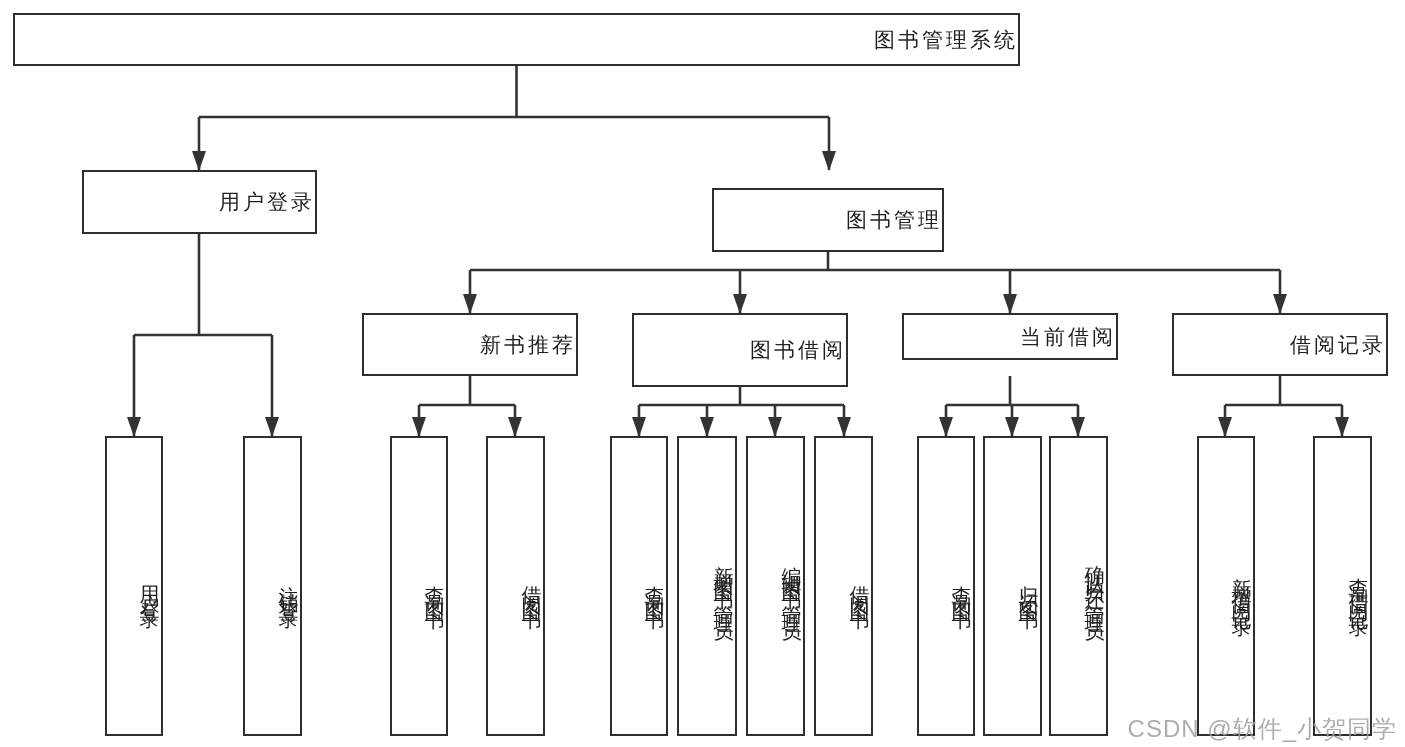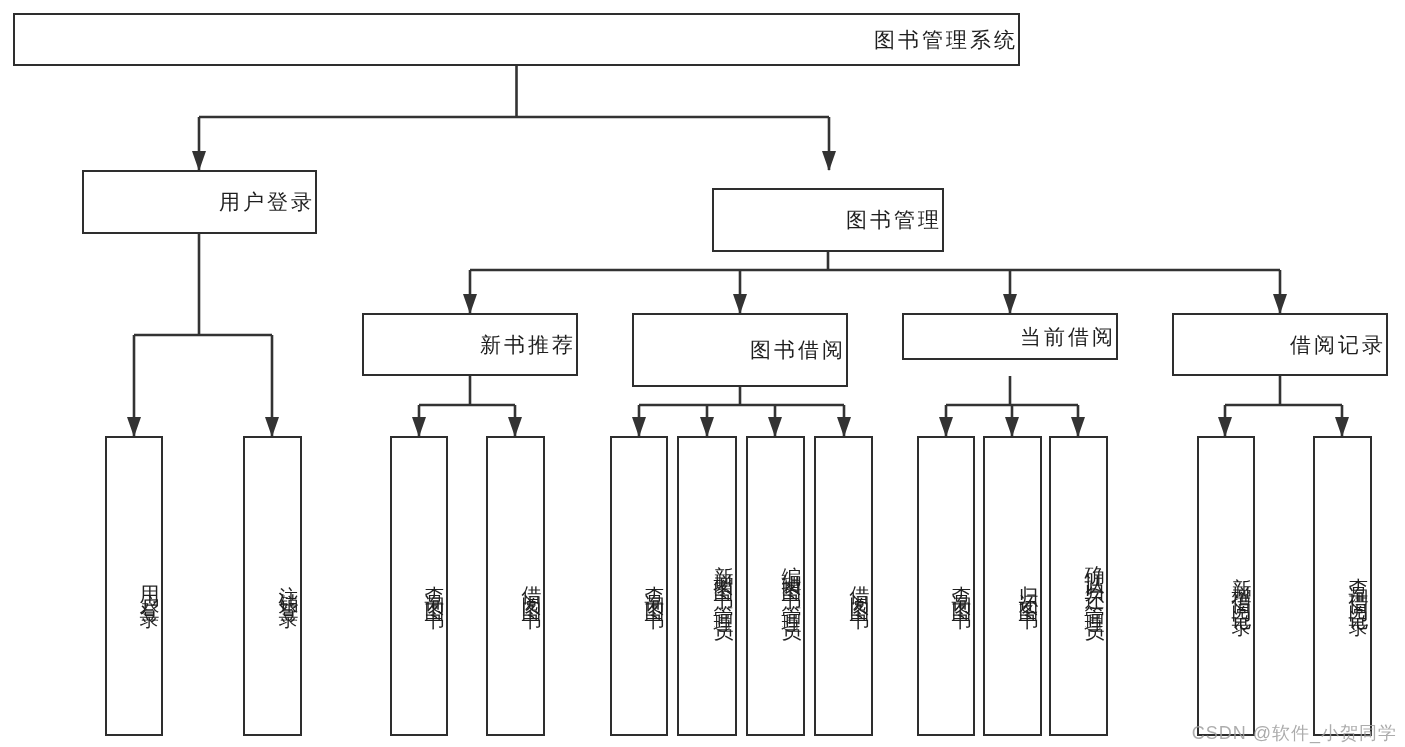--- a/index.html
+++ b/index.html
@@ -39,21 +39,21 @@
     font-size:20px;
     letter-spacing:8px;
     line-height:1.15;
     color:var(--text,#1f1f1f);
     white-space:nowrap;
   }
   .watermark{
     position:absolute;
     right:8px;
     bottom:2px;
-    font-size:18px;
+    font-size:24px;
     letter-spacing:1px;
     color:var(--watermark,#9e9e9e);
     opacity:.85;
     z-index:3;
     white-space:nowrap;
   }
 </style>
 </head>
 <body>
 

